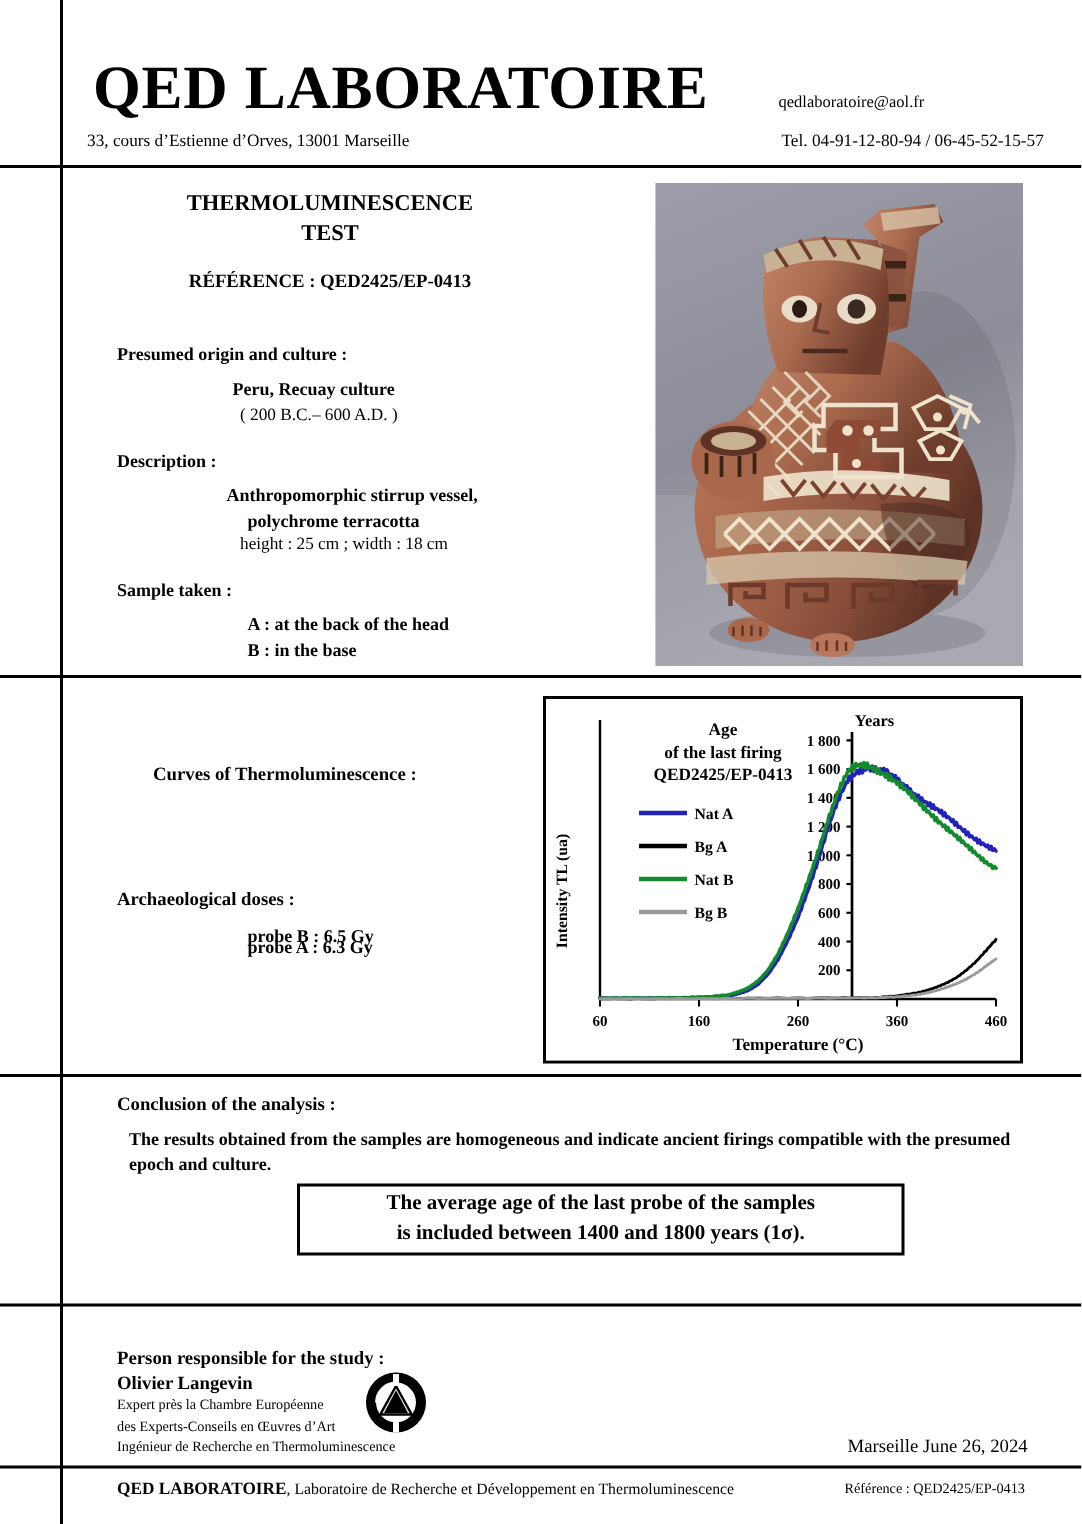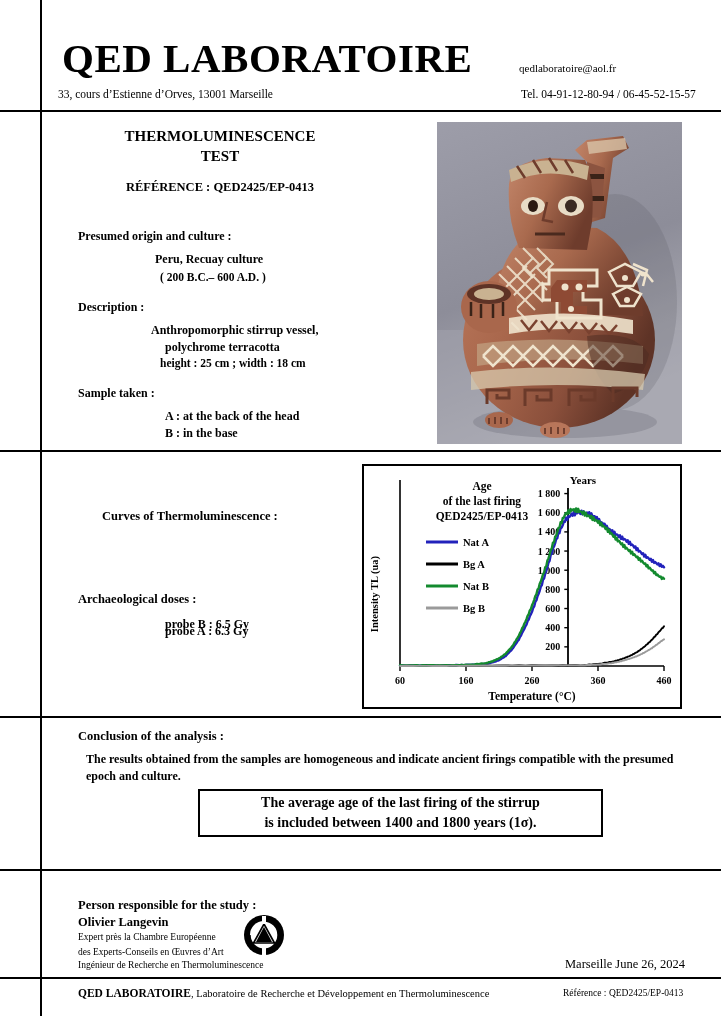--- a/index.html
+++ b/index.html
@@ -20,21 +20,21 @@
   .tel{position:absolute;left:480px;top:88px;font-size:11.5px;margin-left:41px;}
 
   
   .ttl{position:absolute;left:60px;top:126px;width:320px;text-align:center;
        font-size:15px;font-weight:bold;line-height:1.35;}
   .ref{position:absolute;left:60px;top:180px;width:320px;text-align:center;
        font-size:12.5px;font-weight:bold;}
 
   .lbl{position:absolute;font-size:12px;font-weight:bold;}
   .val{position:absolute;font-size:12px;font-weight:bold;}
-  .valn{position:absolute;font-size:11.5px;font-weight:bold;}
+  .valn{position:absolute;font-size:11.5px;font-weight:normal;}
 
   
   .photo{position:absolute;left:437px;top:122px;width:245px;height:322px;
          background:linear-gradient(170deg,#9a9aa6 0%,#8e8e9a 45%,#acacb4 100%);
          overflow:hidden;}
   .photo svg{display:block;}
 
   
   .sect{position:absolute;font-size:12.5px;font-weight:bold;}
 
@@ -290,21 +290,21 @@
         </g>
     </svg>
   </div>
 
   <div class="hrule" style="top:716px"></div>
 
   <div class="concl-h">Conclusion of the analysis :</div>
   <div class="concl-b">The results obtained from the samples are homogeneous and indicate ancient firings compatible with the presumed epoch and culture.</div>
   <div class="avgbox">
     <div>
-      <span>The average age of the last firing of the stirrup</span><br>
+      <span>The average age of the last probe of the samples</span><br>
       <span>is included between 1400 and 1800 years (1σ).</span>
     </div>
   </div>
 
   <div class="hrule" style="top:869px"></div>
 
   <div class="sig-h">
     <span>Person responsible for the study :</span><br>
     <span>Olivier Langevin</span>
   </div>

